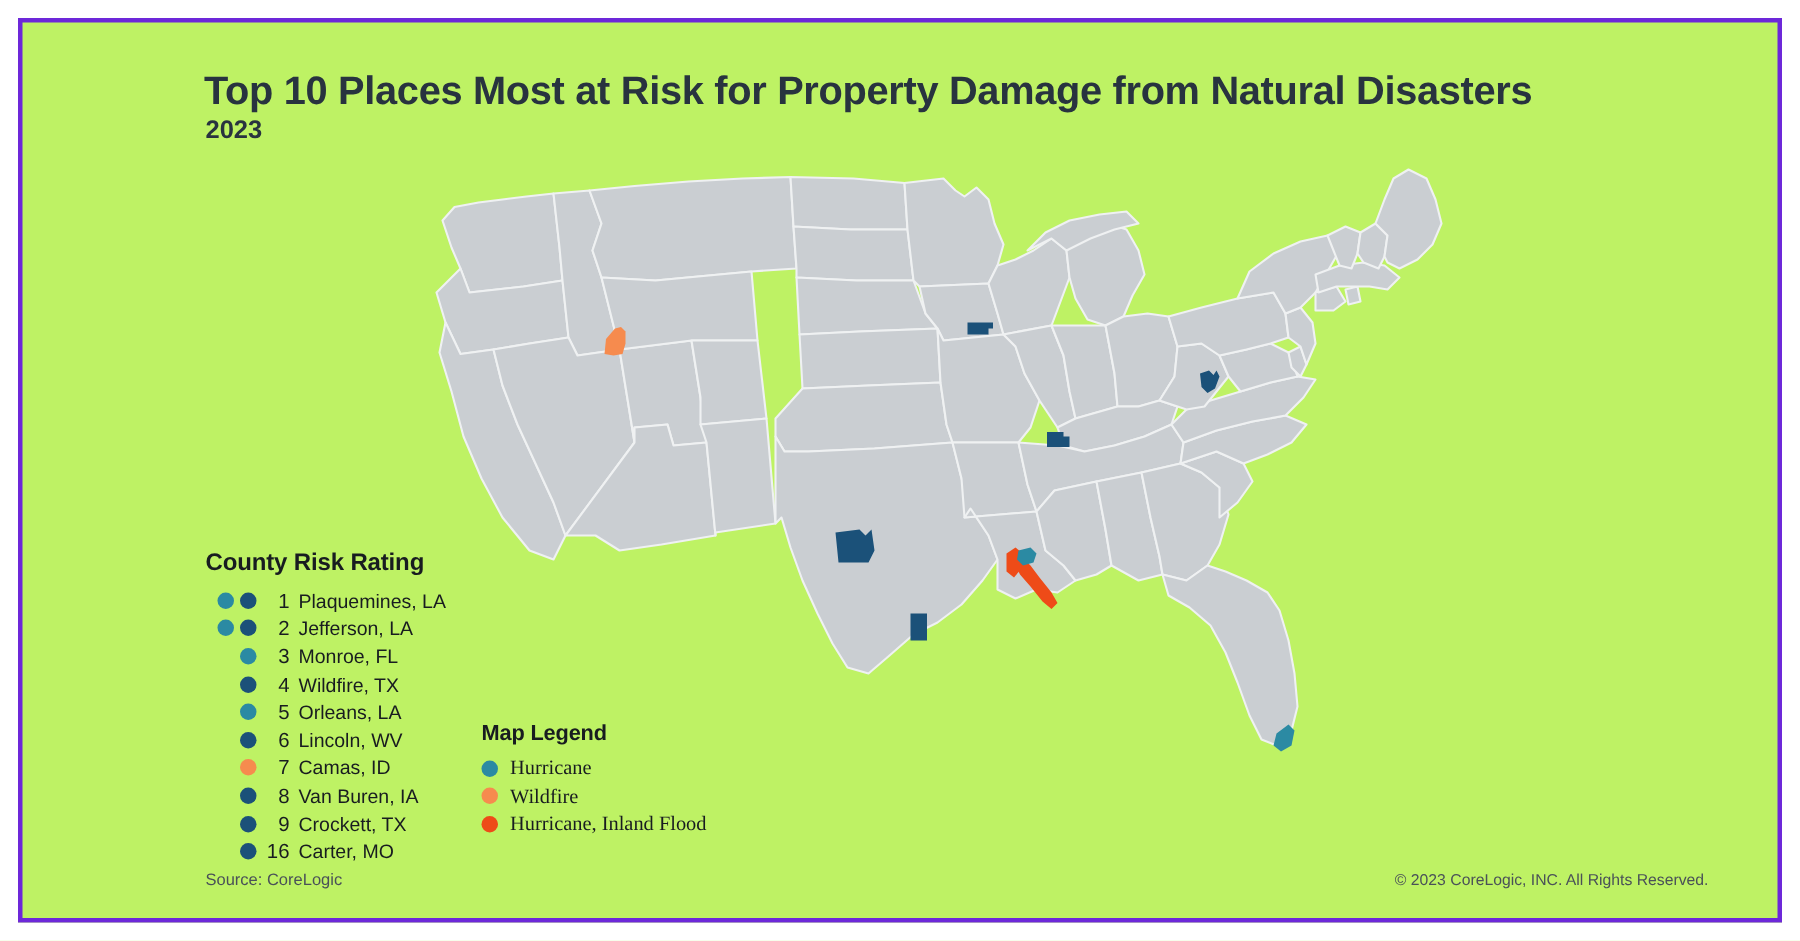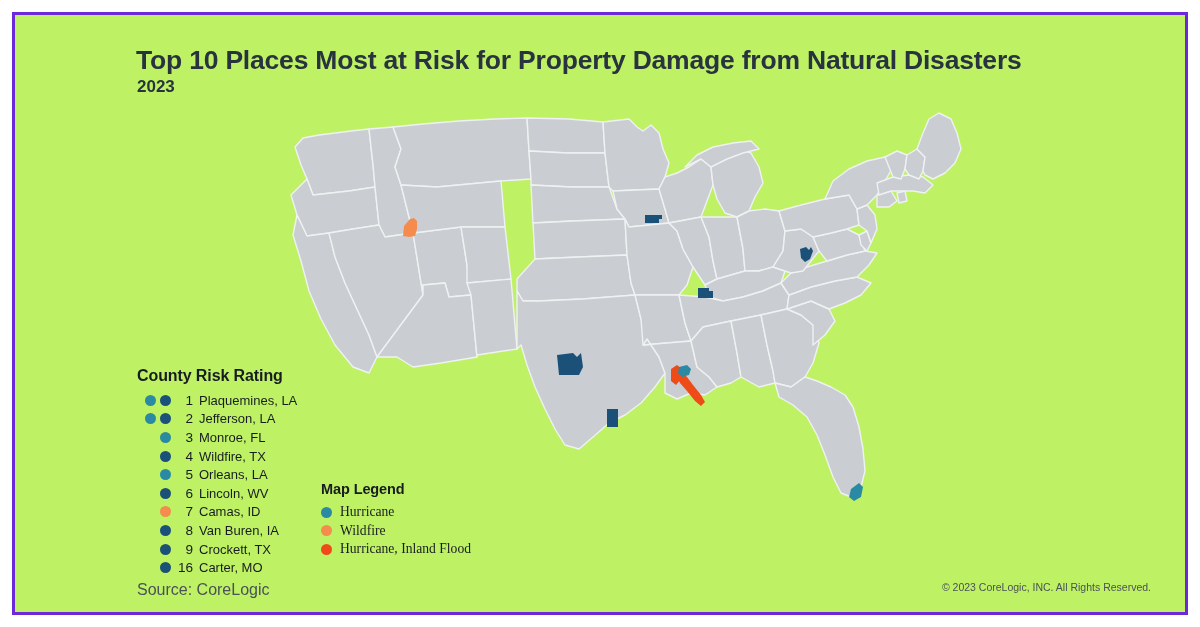--- a/index.html
+++ b/index.html
@@ -153,26 +153,26 @@
     font-size: 13.6px;
     color: #181C20;
     white-space: nowrap;
   }
 
   
   #footer-left {
     position: absolute;
     left: 122px;
     top: 566px;
-    font-size: 16px;
+    font-size: 11px;
     color: #4A5158;
   }
   #footer-right {
     position: absolute;
-    right: 28px;
+    right: 40px;
     top: 566px;
     font-size: 10.5px;
     color: #4A5158;
     text-align: left;
   }
 </style>
 </head>
 <body>
 
 <div id="poster">

